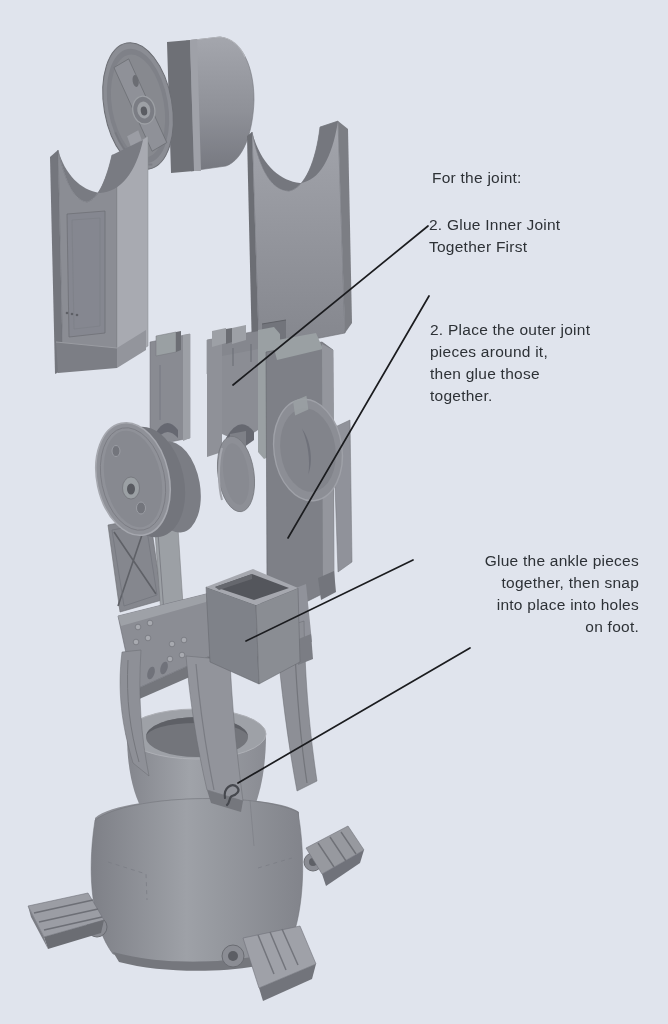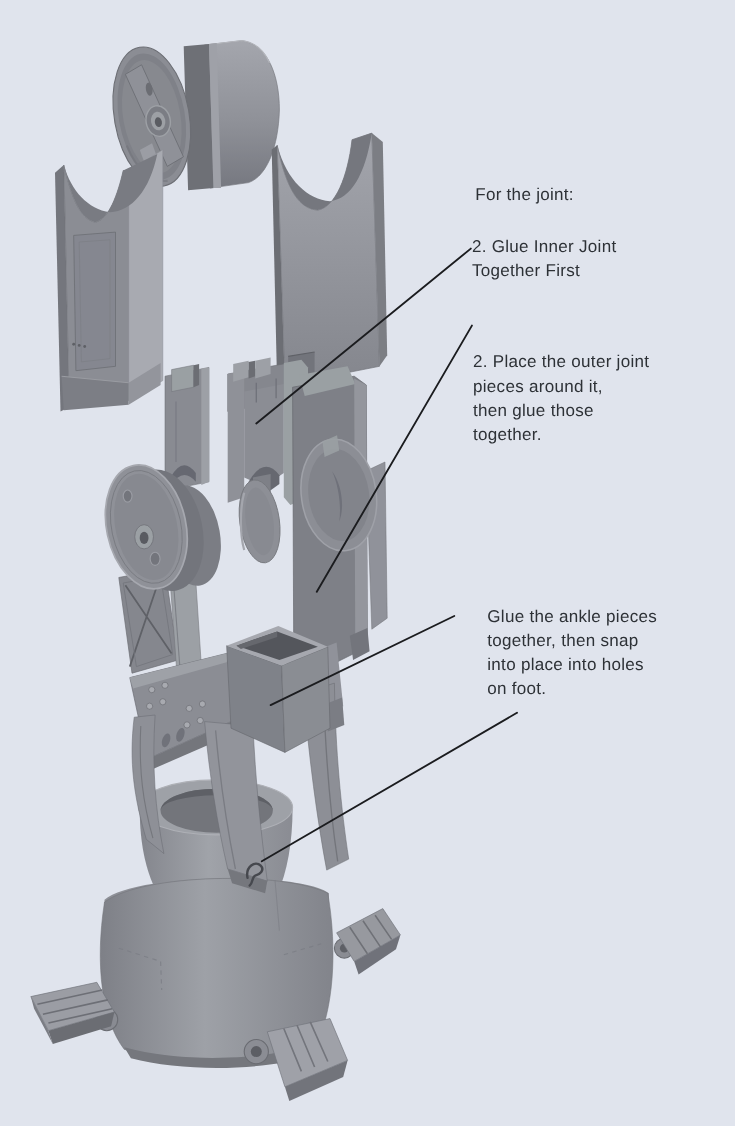--- a/index.html
+++ b/index.html
@@ -16,21 +16,21 @@
     font-size:15.5px;
     line-height:22px;
     letter-spacing:.25px;
     color:#2D3136;
     white-space:pre-line;
     width:215px;
   }
   #note-joint-header{left:432px;top:167px;}
   #note-joint-step1{left:429px;top:214px;}
   #note-joint-step2{left:430px;top:285px;margin-top:34px;}
-  #note-ankle{left:443px;top:550px;}
+  #note-ankle{left:424px;top:550px;text-align:right;}
   .leader{stroke:#1B1C1F;stroke-width:1.7;stroke-linecap:round;}
 </style>
 </head>
 <body style="background: rgb(224, 228, 237);">
 
 <div class="stage">
 
 <svg width="668" height="1024" viewBox="0 0 668 1024" xmlns="http://www.w3.org/2000/svg">
   <defs>
     <linearGradient id="gWheelR" x1="0" y1="0" x2="0" y2="1">

